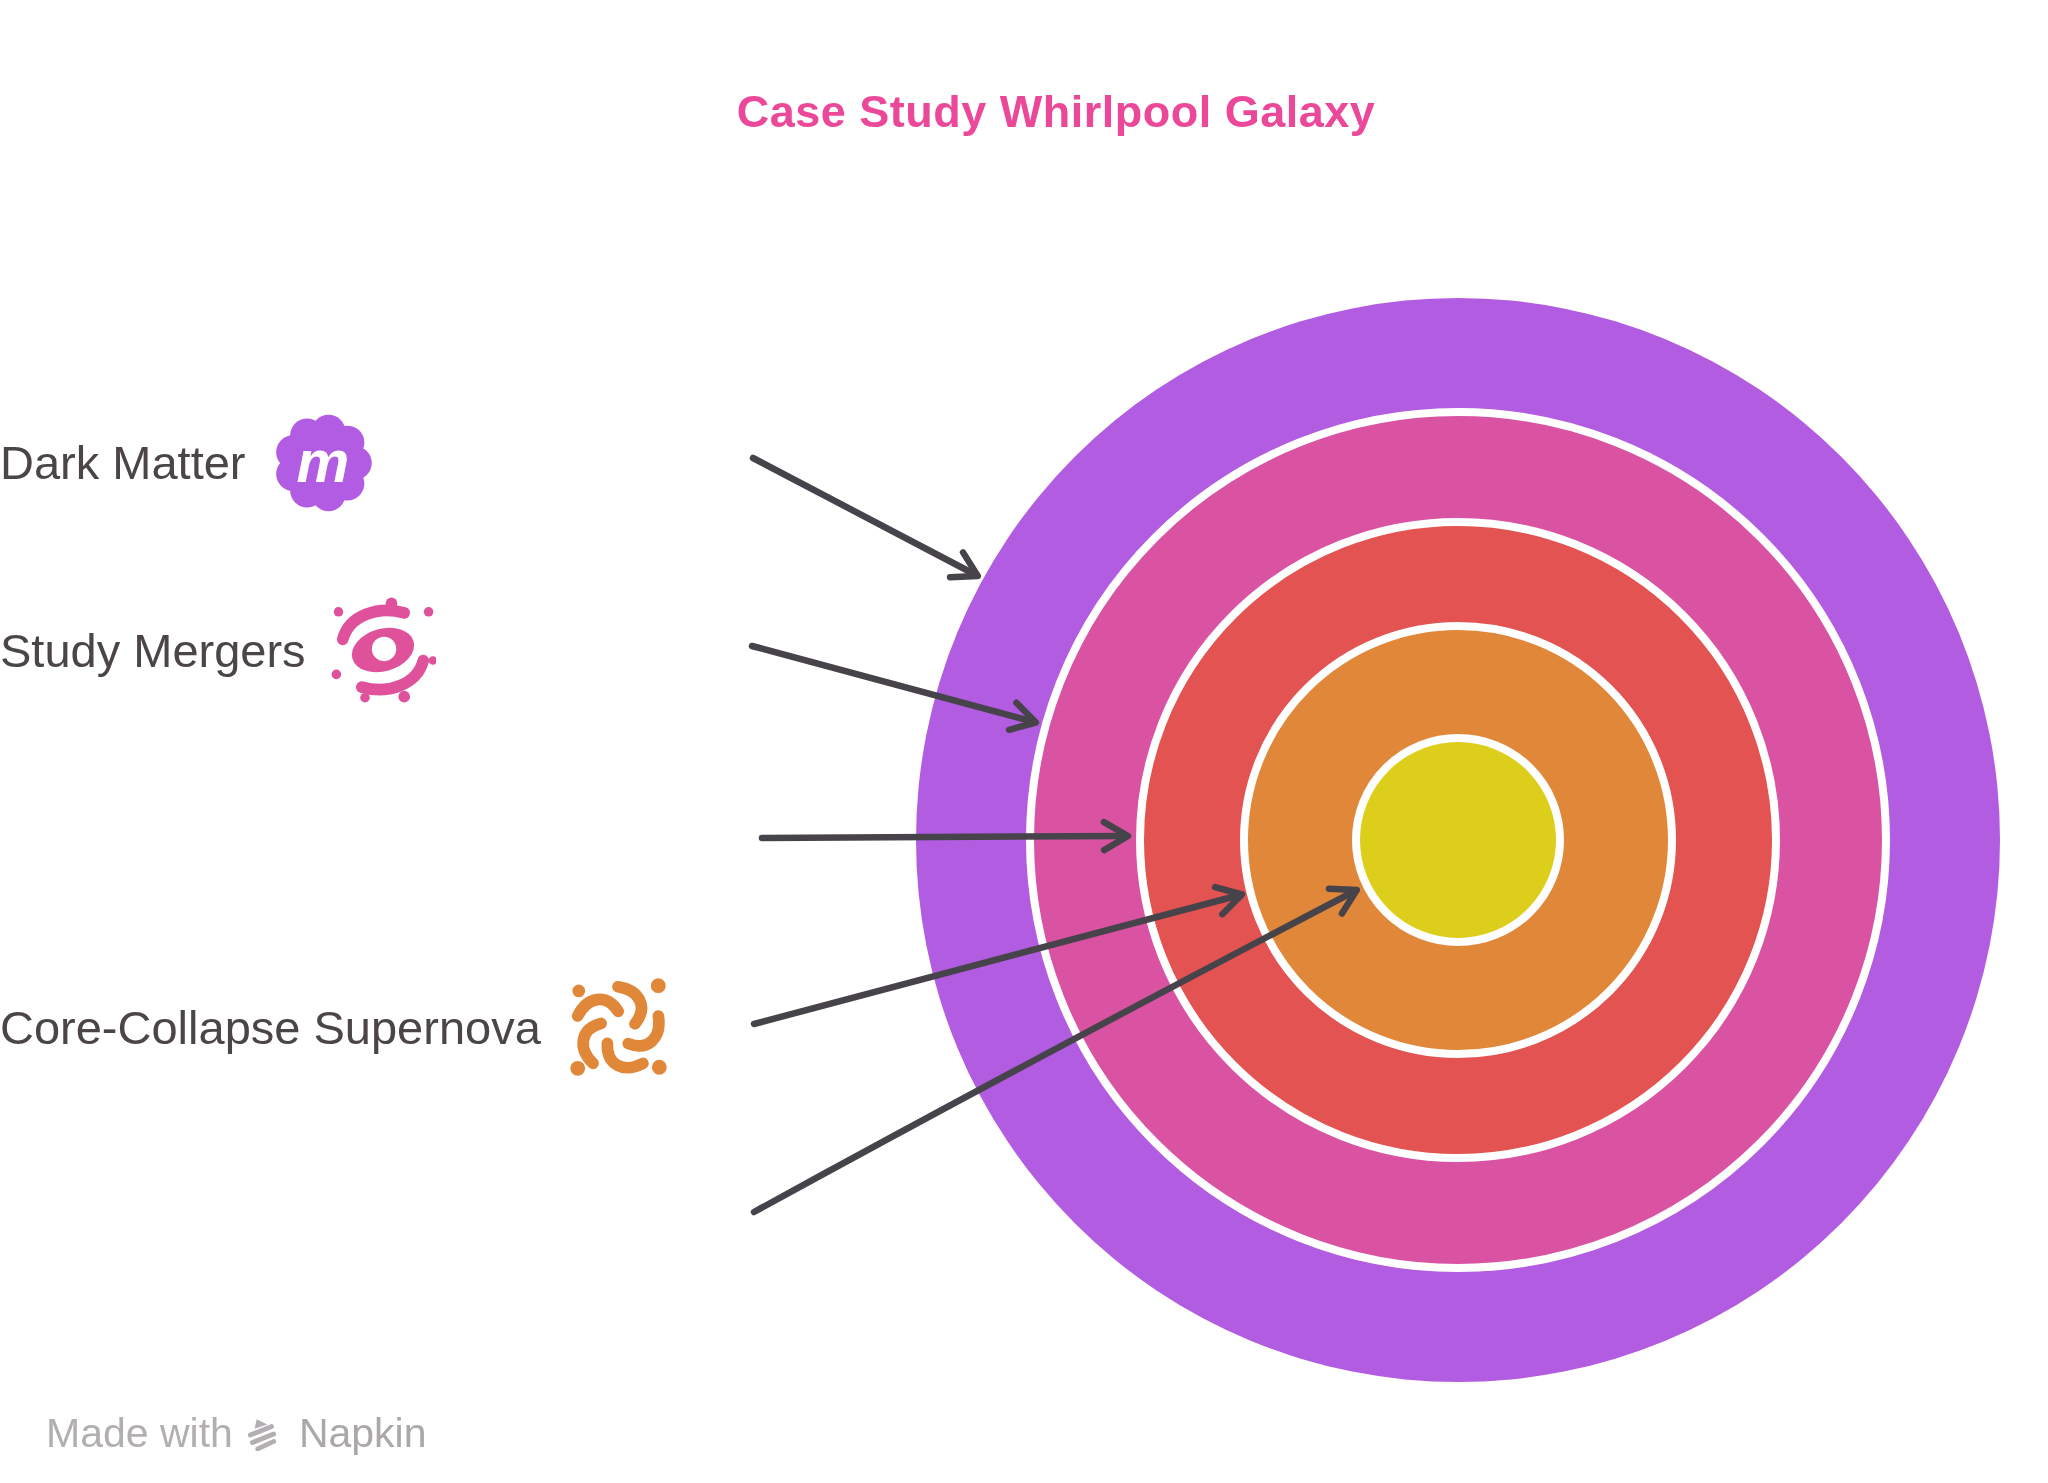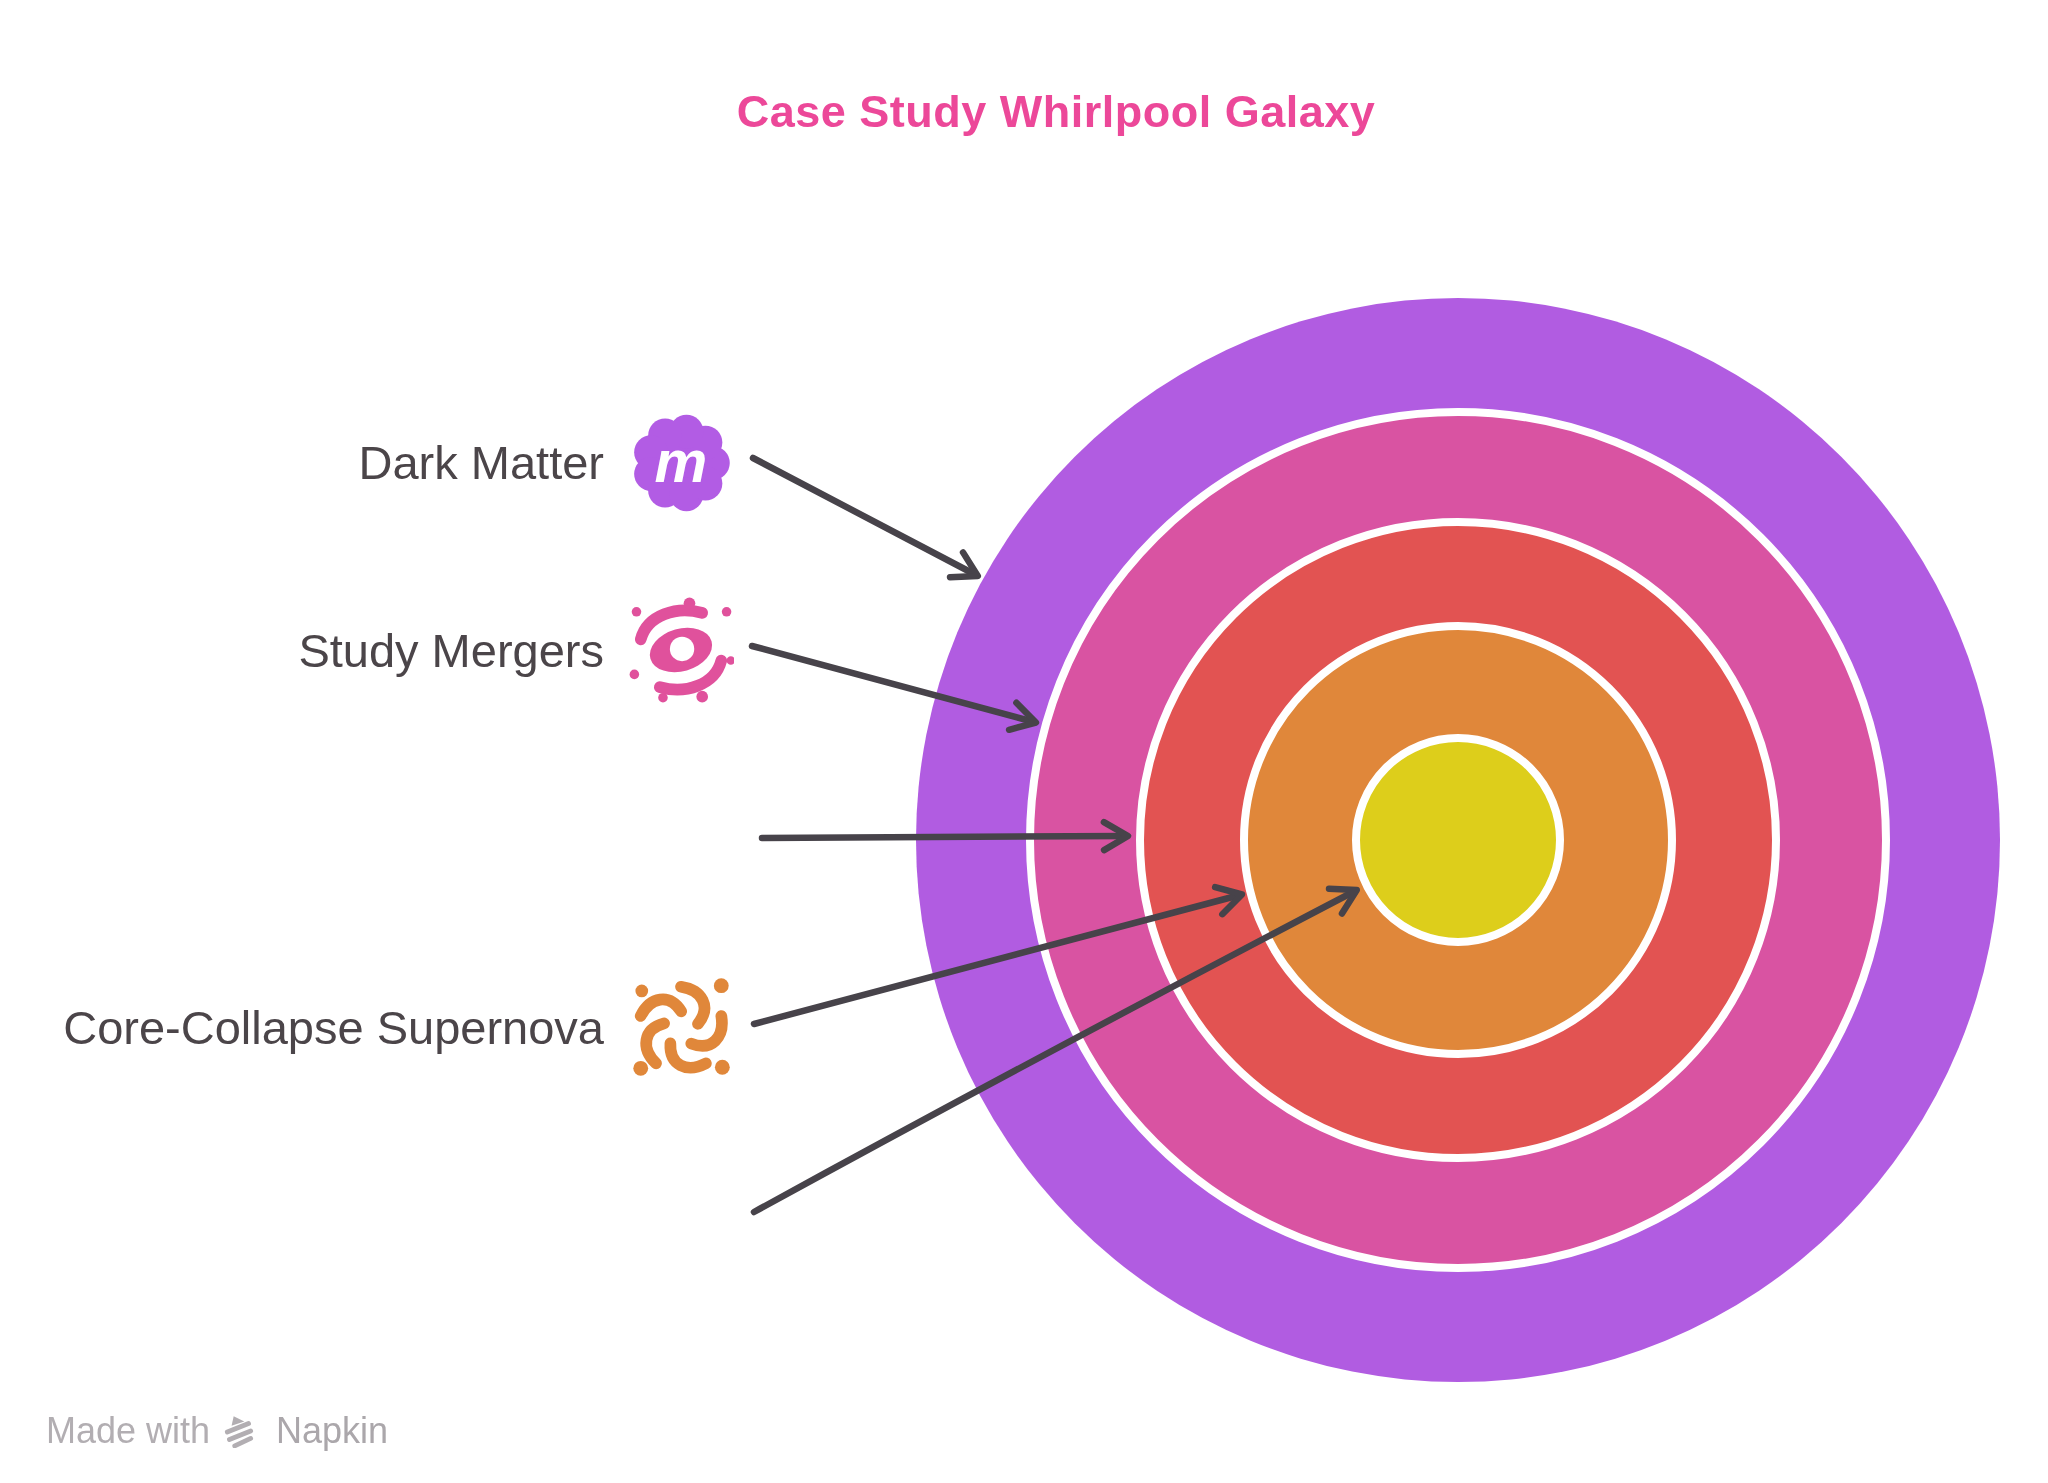--- a/index.html
+++ b/index.html
@@ -7,30 +7,30 @@
     position:relative;width:2048px;height:1483px;background:#fff;overflow:hidden;
     font-family:"Liberation Sans",sans-serif;
   }
   .title{
     position:absolute;left:1056px;top:86px;transform:translateX(-50%);
     font-size:45px;font-weight:700;color:#ec4899;white-space:nowrap;letter-spacing:0.5px;
   }
   .diagram-svg{position:absolute;left:0;top:0;width:2048px;height:1483px;}
   .legend-row{
     position:absolute;left:0;width:734px;height:112px;
-    display:flex;align-items:center;justify-content:flex-end;
+    display:flex;align-items:center;justify-content:flex-start;
   }
   .legend-label{
     font-size:47px;font-weight:400;color:#4b4549;white-space:nowrap;margin-right:24px;
   }
   .legend-icon{width:106px;height:106px;flex:0 0 auto;}
   .row-1{top:406px;} .row-2{top:594px;} .row-3{top:781px;} .row-4{top:971px;} .row-5{top:1161px;}
   .footer{
     position:absolute;left:46px;top:1410px;display:flex;align-items:center;gap:12px;
-    font-size:36px;color:#b2aeb2;
+    font-size:41px;color:#b2aeb2;
   }
   .footer .brand{color:#aba7ab;margin-left:8px;}
   .napkin-logo{width:34px;height:34px;}
 </style>
 </head>
 <body>
 
 <div class="canvas">
 
   <svg class="diagram-svg" viewBox="0 0 2048 1483">

